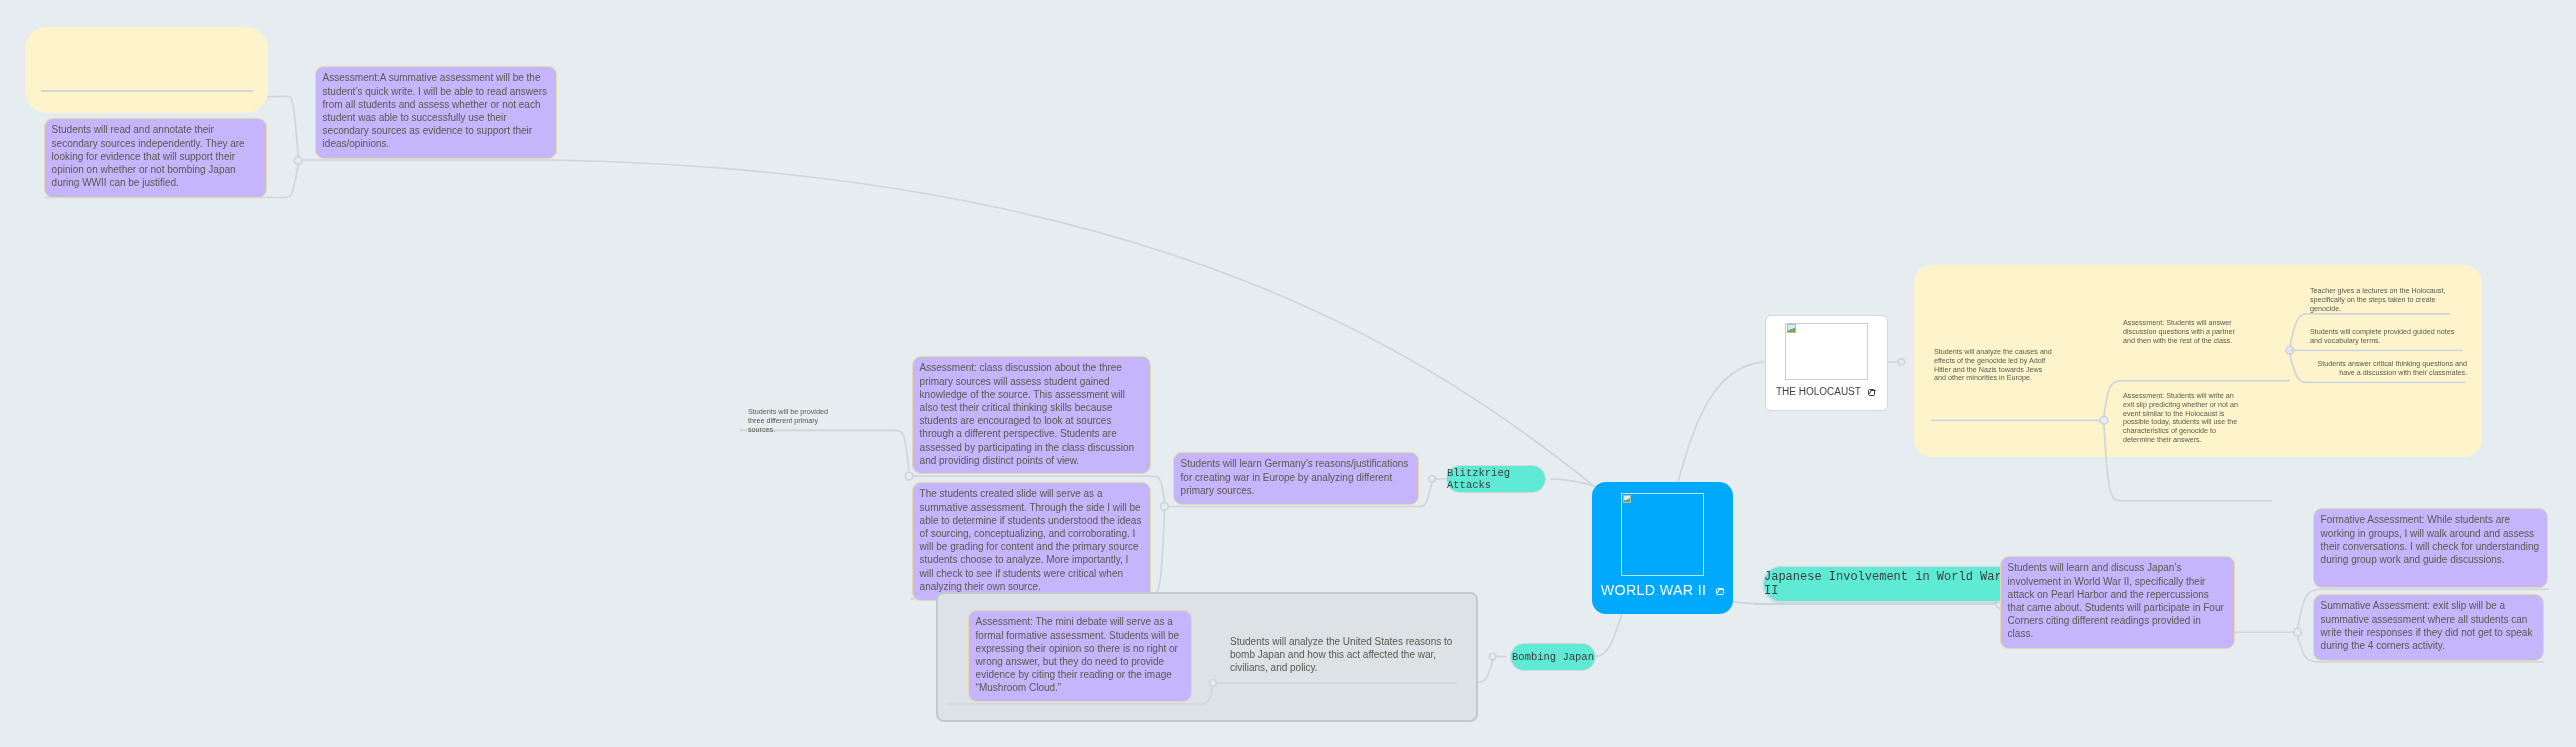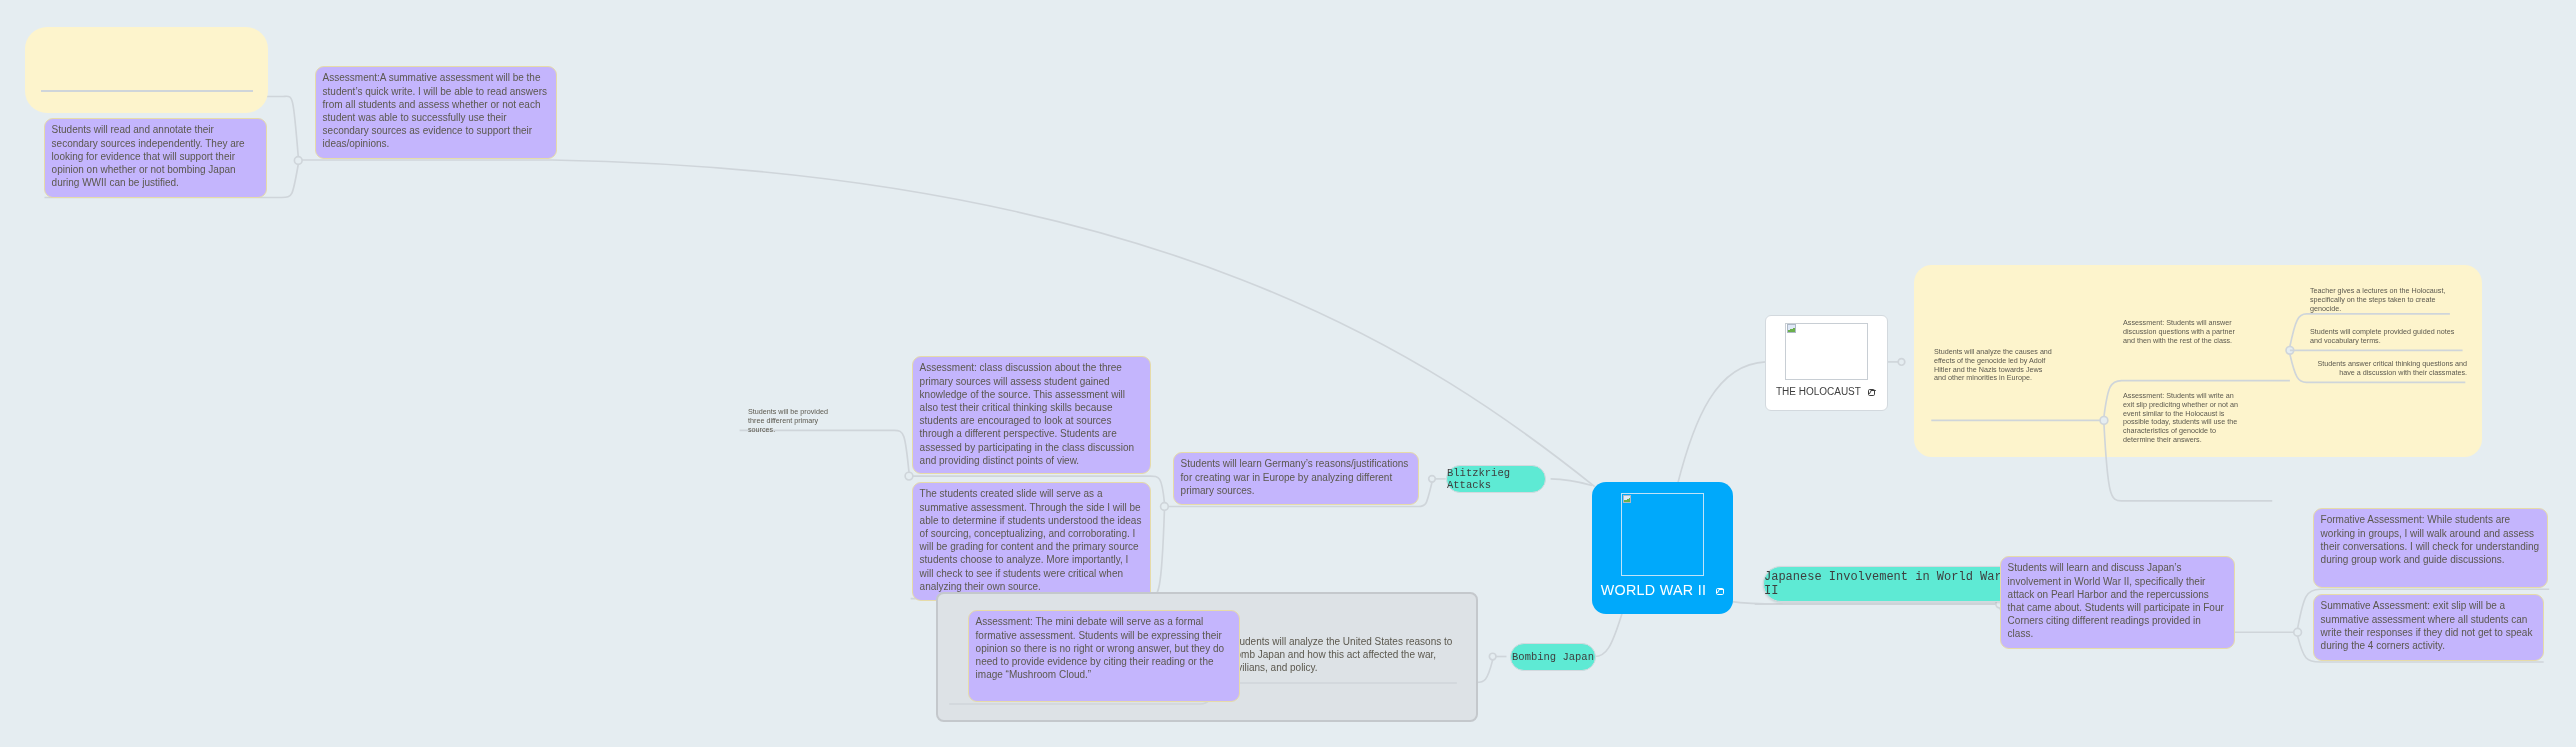--- a/index.html
+++ b/index.html
@@ -157,21 +157,21 @@
 <div class="abs group-gray" style="left:936px;top:592px;width:542px;height:130px;"></div>
 <svg class="links" style="z-index:1" viewBox="0 0 4668 1354">
   <path d="M2640,1238 L2200,1238"></path>
   <circle cx="2198" cy="1238" r="6"></circle>
   <path d="M2198,1244 C2192,1270 2190,1276 2175,1276 L1720,1276"></path>
 </svg>
 <div class="abs pill" style="left:1510px;top:643px;width:86px;height:28px;font-size:10.5px;z-index:2;">
   <span>Bombing Japan</span>
 </div>
 <div class="abs plain" style="left:1230px;top:635px;width:226px;z-index:2;">Students will analyze the United States reasons to bomb Japan and how this act affected the war, civilians, and policy.</div>
-<div class="abs note" style="left:968px;top:610px;width:272px;height:92px;z-index:2;">
+<div class="abs note" style="left:968px;top:610px;width:224px;height:92px;z-index:2;">
   <span>Assessment: The mini debate will serve as a formal formative assessment. Students will be expressing their opinion so there is no right or wrong answer, but they do need to provide evidence by citing their reading or the image “Mushroom Cloud.”</span>
 </div>
 
 <div class="abs note" style="left:315px;top:66px;width:242px;height:93px;">
   <span>Assessment:A summative assessment will be the student’s quick write. I will be able to read answers from all students and assess whether or not each student was able to successfully use their secondary sources as evidence to support their ideas/opinions.</span>
 </div>
 <div class="abs" style="left:25.4px;top:27px;width:243px;height:86px;background:#fdf4cc;border-radius:22px;">
   <div class="divider" style="left:15.5px;top:63px;width:212px;"></div>
 </div>
 <div class="abs note" style="left:44px;top:118px;width:223px;height:80px;">

